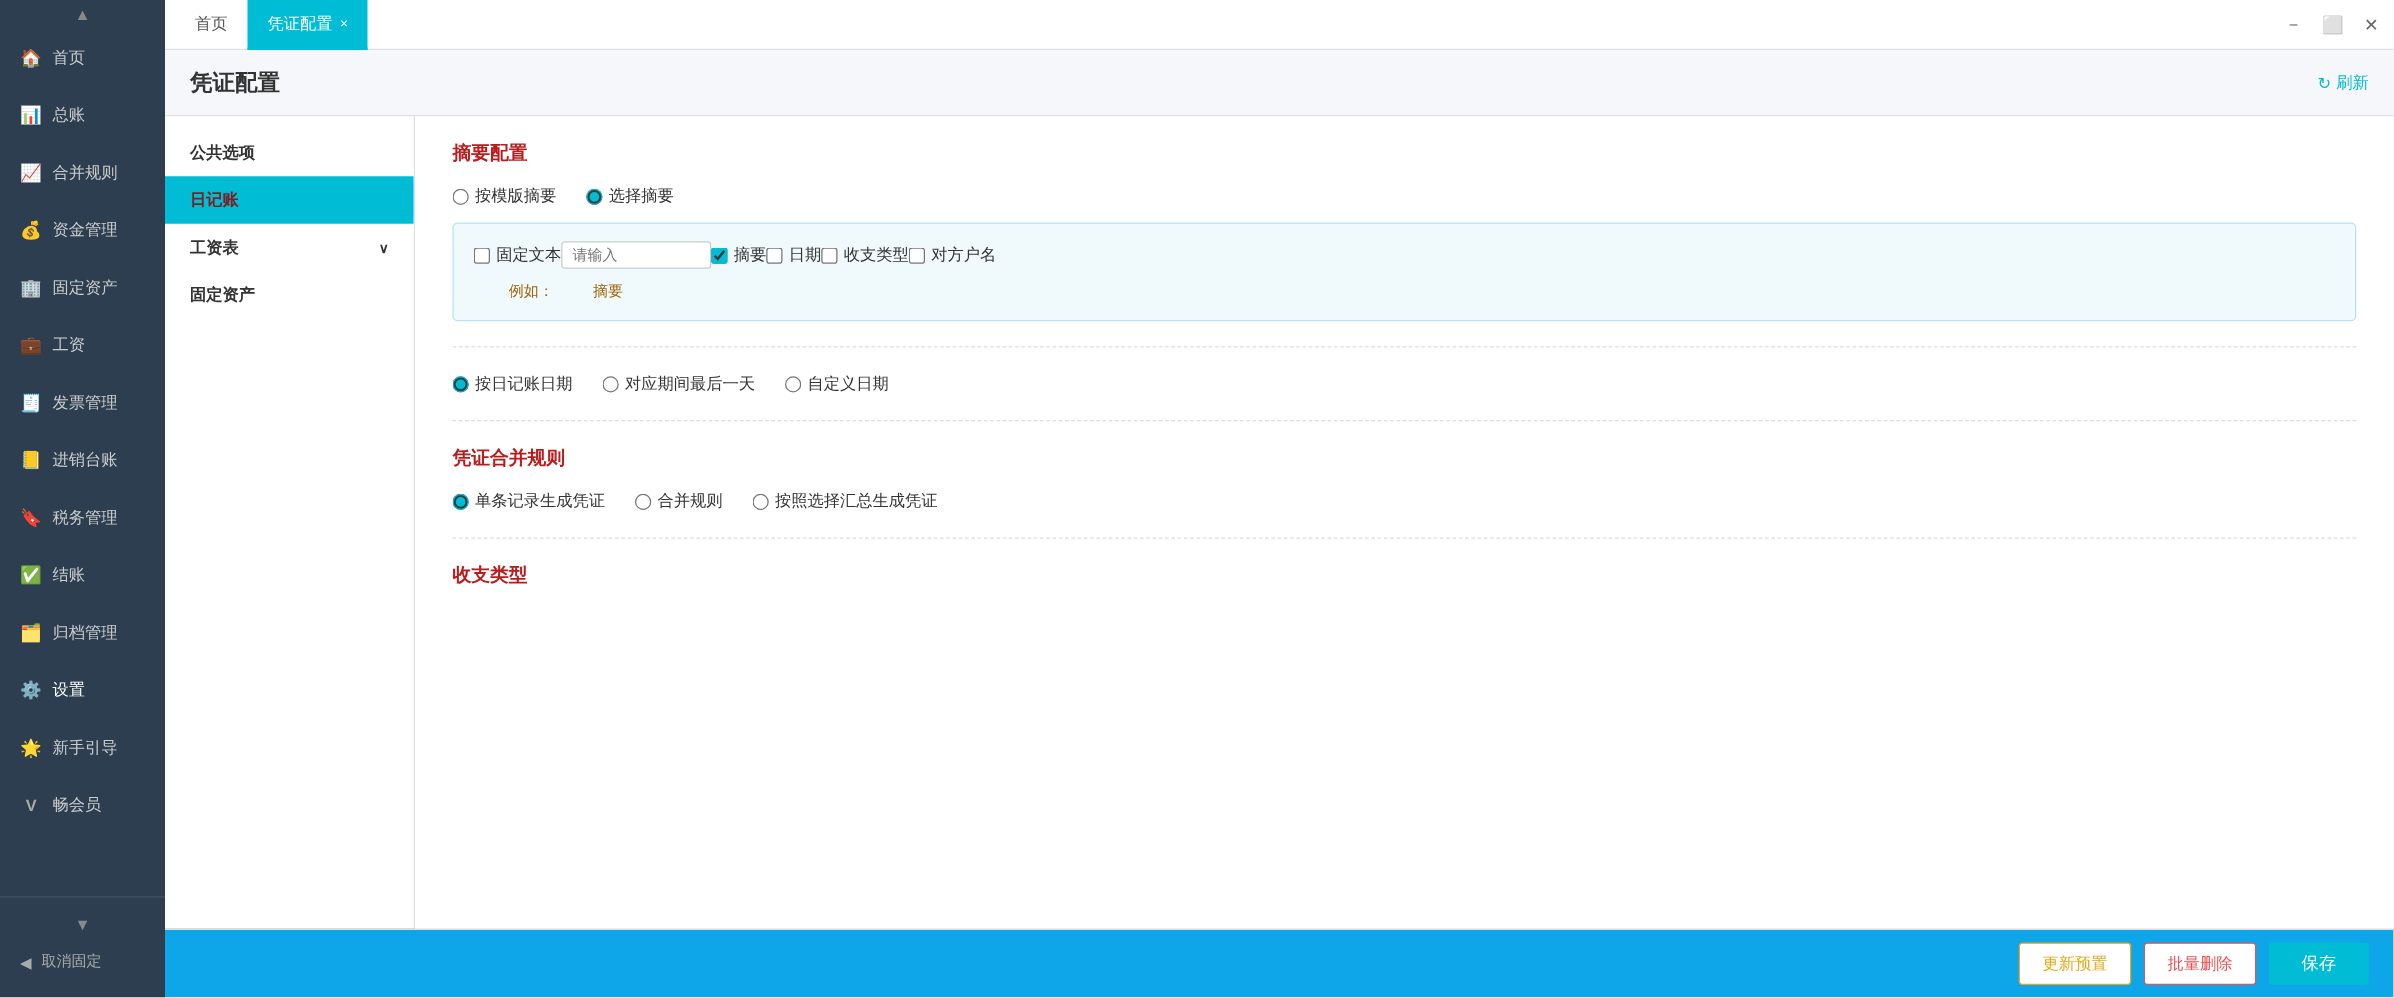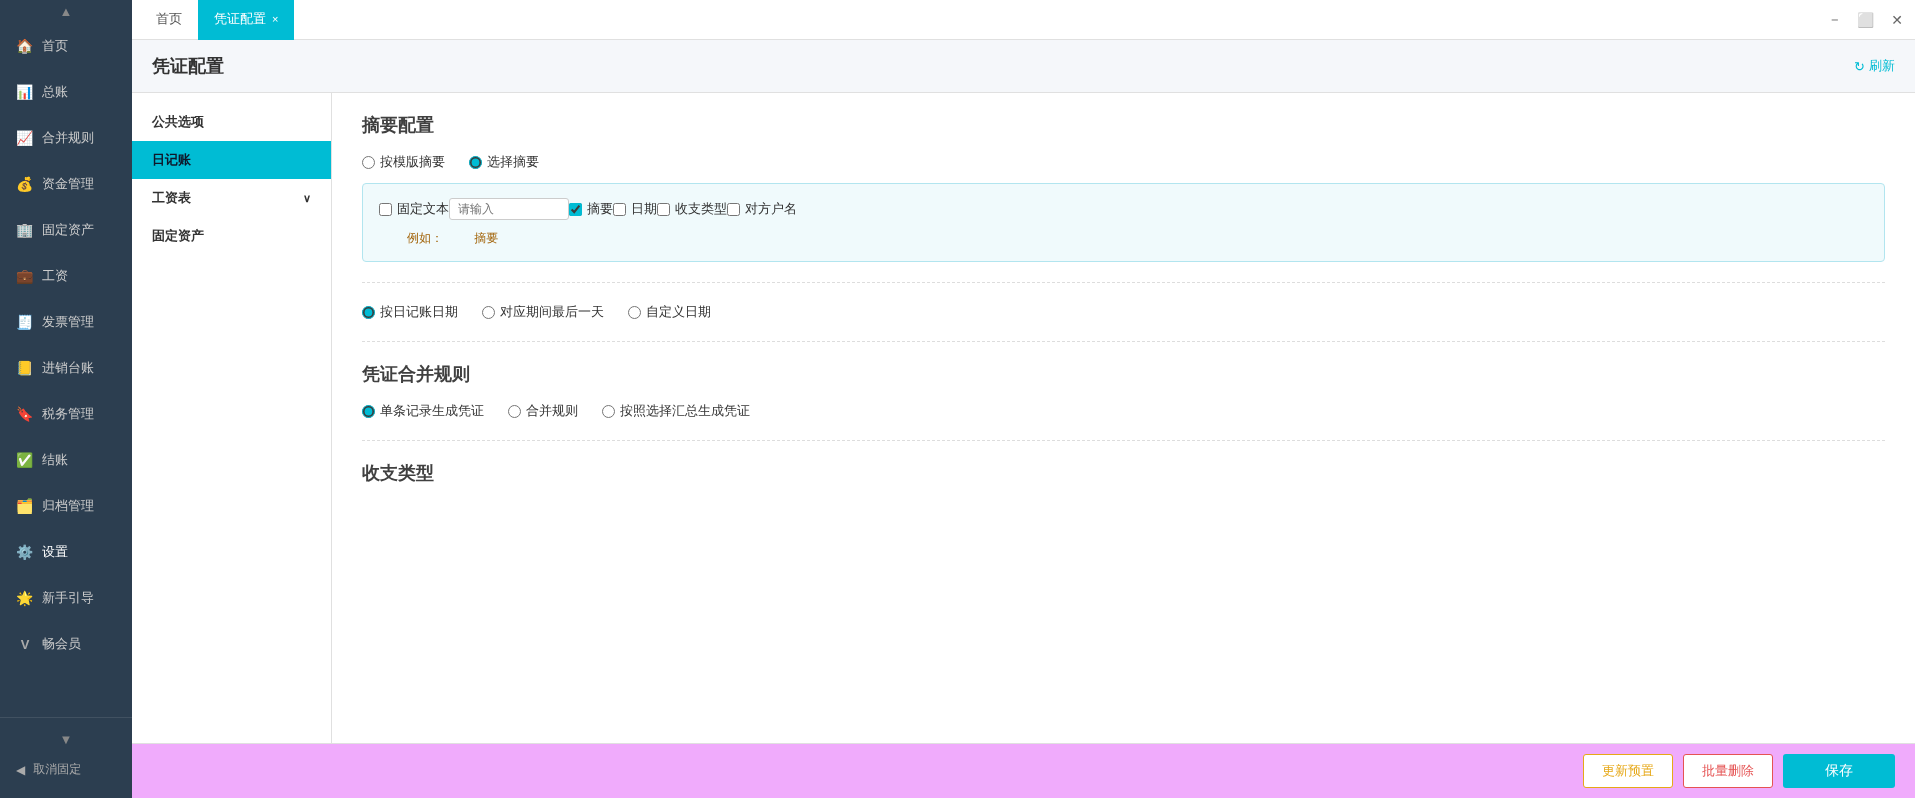--- a/index.html
+++ b/index.html
@@ -158,21 +158,21 @@
       color: #333;
       cursor: pointer;
       font-size: 13px;
       display: flex;
       align-items: center;
       justify-content: space-between;
       font-weight: bold;
     }
     .left-nav-item.active {
       background: #00bcd4;
-      color: #0f172a;
+      color: #7f1d1d;
     }
     .left-nav-item .chevron { font-size: 11px; }
 
     
     .right-content {
       flex: 1;
       overflow-y: auto;
       background: #fff;
       padding: 20px 30px;
       position: relative;
@@ -180,23 +180,23 @@
 
     
     .section {
       margin-bottom: 0;
       padding-bottom: 20px;
       border-bottom: 1px dashed #ddd;
       margin-bottom: 20px;
     }
     .section:last-child { border-bottom: none; }
     .section-title {
-      font-size: 18px;
+      font-size: 15px;
       font-weight: bold;
-      color: #404040;
+      color: #b91c1c;
       margin-bottom: 16px;
     }
 
     
     .radio-group {
       display: flex;
       align-items: center;
       gap: 24px;
       flex-wrap: wrap;
     }
@@ -250,21 +250,21 @@
     }
     .summary-example {
       margin-top: 10px;
       color: #00bcd4;
       font-size: 12px;
     }
     .summary-example span { color: #a16207; margin-left: 28px; }
 
     
     .bottom-bar {
-      background: #f0abfc;
+      background: #0ea5e9;
       border-top: 1px solid #e0e0e0;
       padding: 10px 20px;
       display: flex;
       align-items: center;
       justify-content: flex-end;
       gap: 10px;
       flex-shrink: 0;
     }
     .btn {
       padding: 7px 18px;
@@ -281,21 +281,21 @@
     }
     .btn-outline-red {
       background: #fff;
       border: 1px solid #e55353;
       color: #e55353;
     }
     .btn-primary {
       background: #00bcd4;
       color: #fff;
       font-size: 14px;
-      padding: 8px 42px;
+      padding: 8px 26px;
     }
 
     
     ::-webkit-scrollbar { width: 6px; }
     ::-webkit-scrollbar-track { background: #f1f1f1; }
     ::-webkit-scrollbar-thumb { background: #ccc; border-radius: 3px; }
 
     .section-label-teal { color: #00bcd4; font-size: 12px; }
   </style>
 </head>

